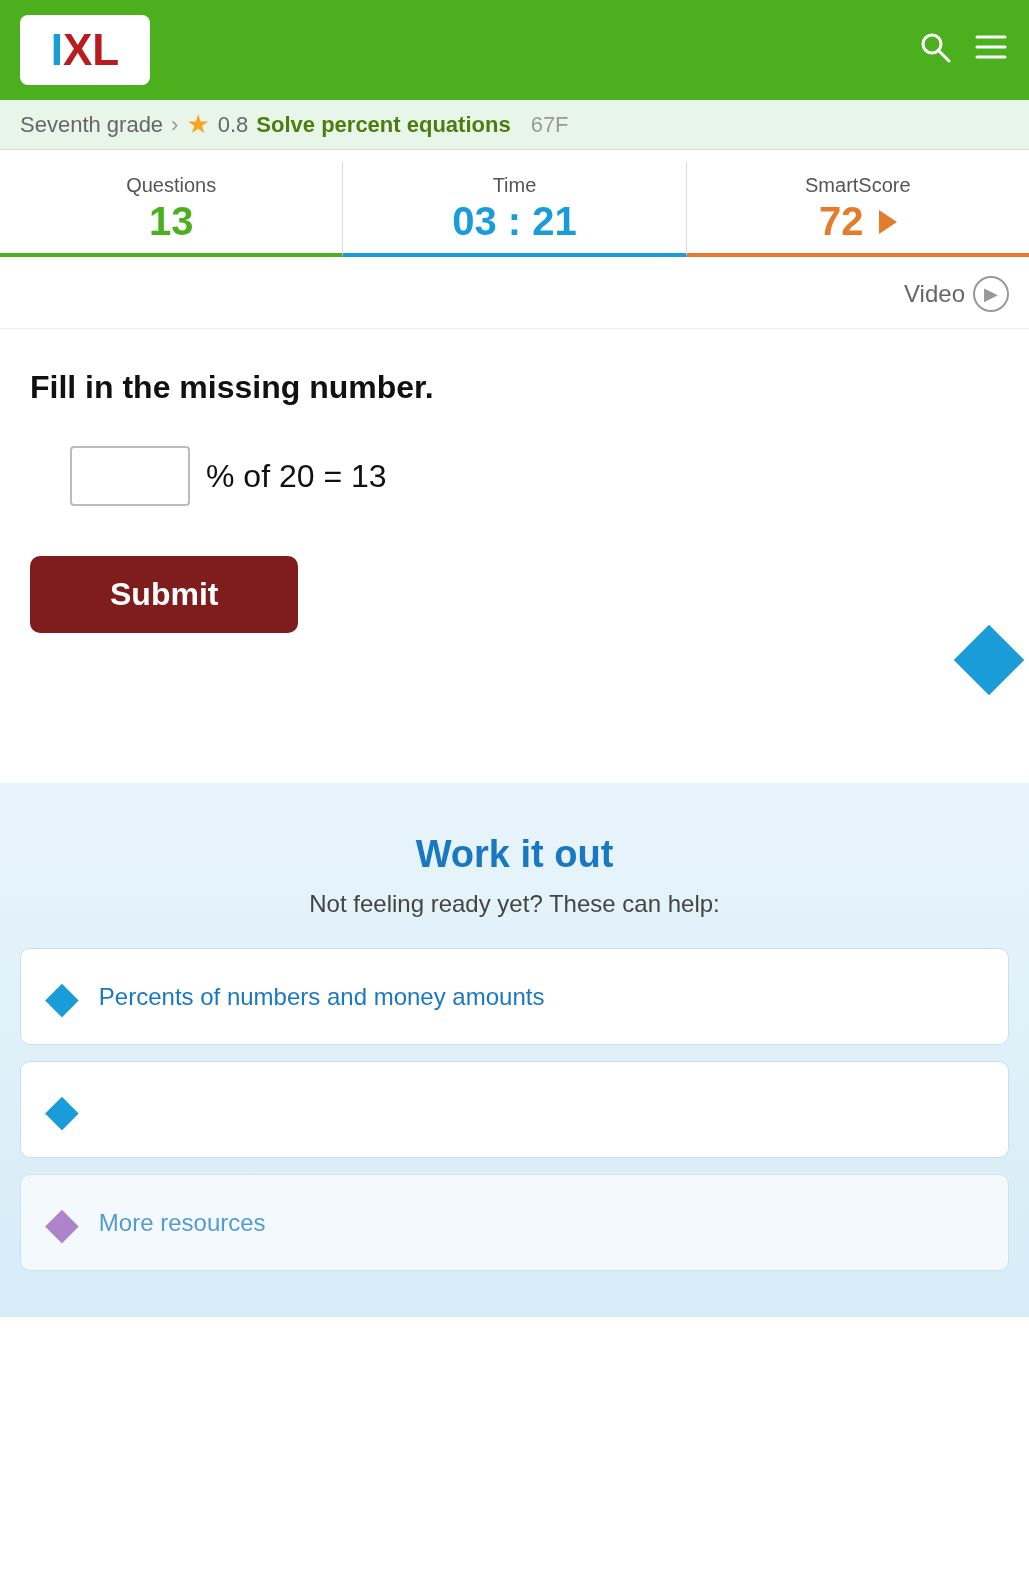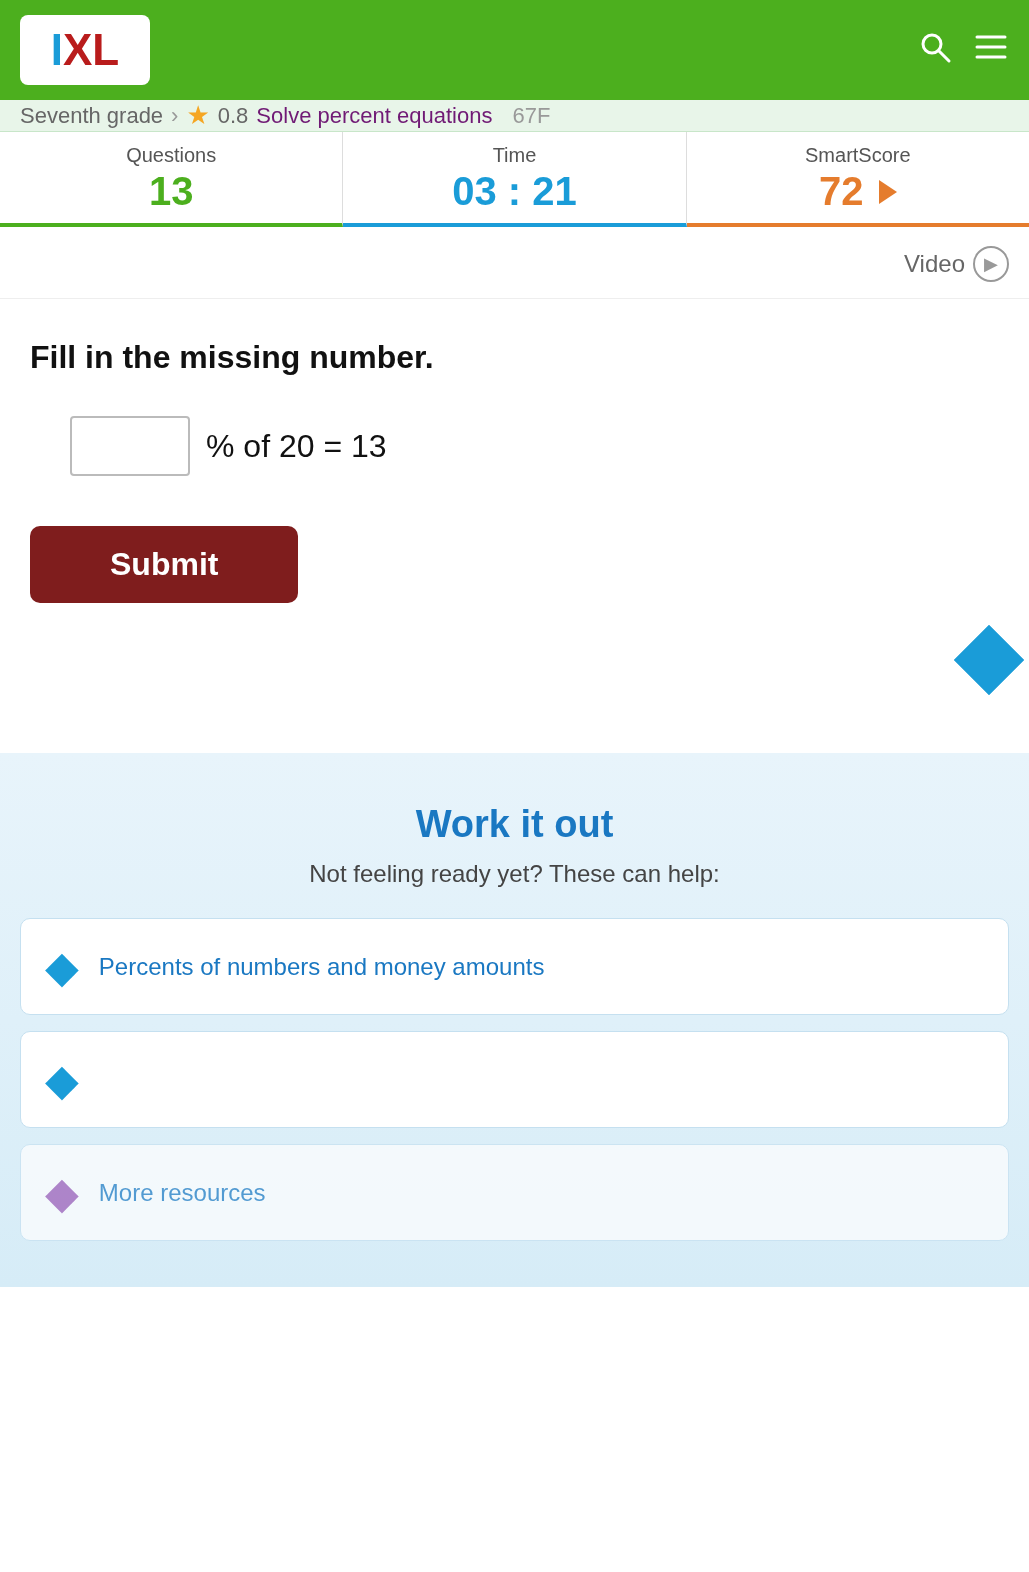--- a/index.html
+++ b/index.html
@@ -43,53 +43,54 @@
     }
     .header-icon {
       color: #fff;
       font-size: 30px;
       cursor: pointer;
     }
 
     
     .breadcrumb {
       background: #e8f5e9;
-      padding: 0 20px;
+      padding: 9px 20px;
       display: flex;
       align-items: center;
       gap: 8px;
       border-bottom: 1px solid #c8e6c9;
     }
     .breadcrumb-text {
       font-size: 22px;
       color: #666;
     }
     .breadcrumb-chevron {
       font-size: 22px;
       color: #999;
     }
     .breadcrumb-star {
       color: #f5a623;
       font-size: 26px;
     }
     .breadcrumb-title {
       font-size: 22px;
-      color: #701a75;
-      font-weight: 400;
+      color: #4d7c0f;
+      font-weight: 700;
     }
     .breadcrumb-code {
       font-size: 22px;
       color: #999;
       margin-left: 12px;
     }
 
     
     .stats-bar {
       display: flex;
       border-bottom: 3px solid transparent;
+      margin-top: 12px;
     }
     .stat-item {
       flex: 1;
       text-align: center;
       padding: 12px 0 8px;
     }
     .stat-item:nth-child(1) { border-bottom: 4px solid #4caf1e; }
     .stat-item:nth-child(2) { border-bottom: 4px solid #1a9cd8; }
     .stat-item:nth-child(3) { border-bottom: 4px solid #e57c2d; }
     .stat-label {

